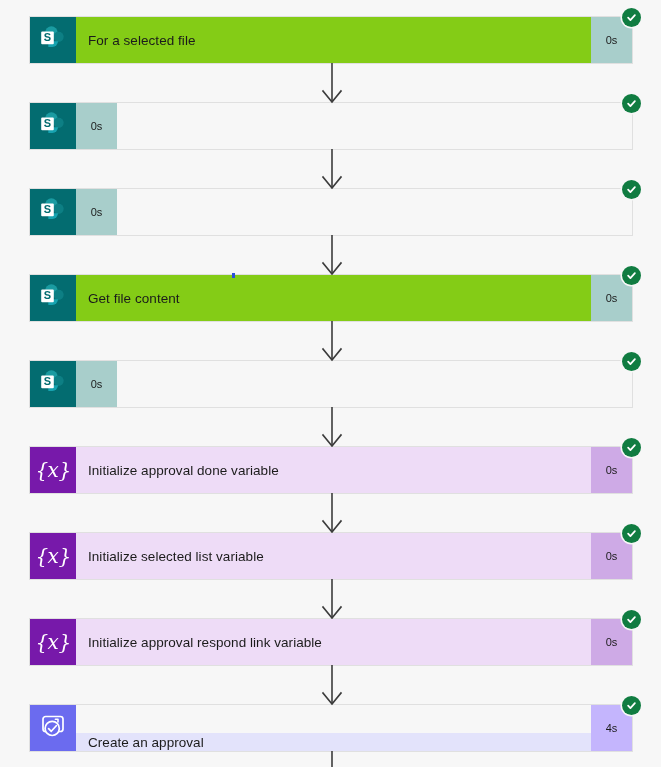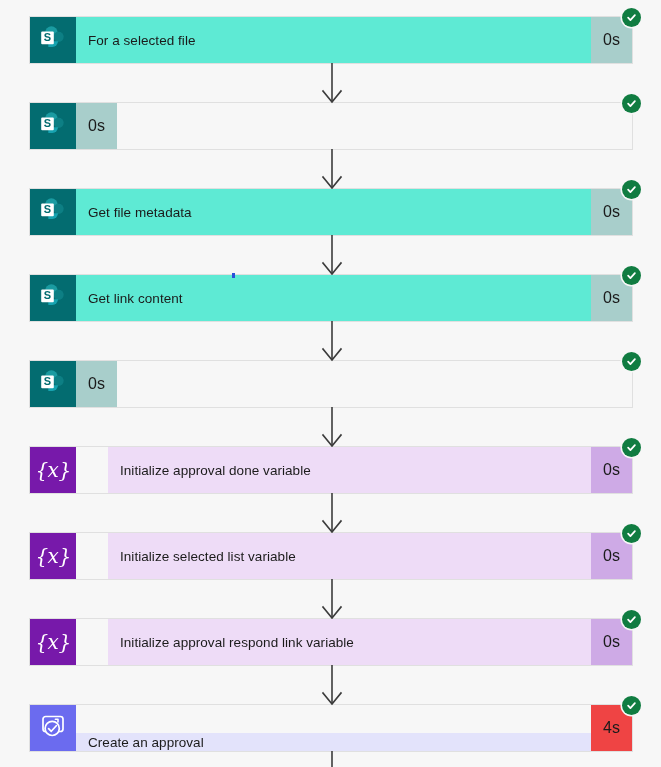--- a/index.html
+++ b/index.html
@@ -56,51 +56,51 @@
     white-space: nowrap;
     overflow: hidden;
   }
 
   .node-duration {
     flex: 0 0 41px;
     width: 41px;
     display: flex;
     align-items: center;
     justify-content: center;
-    font-size: 16px;
+    font-size: 11px;
     color: #1b1b1b;
   }
 
   
   .status-badge {
     position: absolute;
     width: 19px;
     height: 19px;
     border-radius: 50%;
     display: flex;
     align-items: center;
     justify-content: center;
     right: -9px;
     top: -9px;
     box-shadow: 0 0 0 1.5px #f7f7f7;
   }
   .status-badge svg { display: block; }
 
   
   .theme-sharepoint .node-icon      { background: #036c70; }
-  .theme-sharepoint .node-title     { background: #5eead4; }
+  .theme-sharepoint .node-title     { background: #84cc16; }
   .theme-sharepoint .node-duration  { background: #a8cecb; }
 
   .theme-variable .node-icon     { background: #7719aa; }
-  .theme-variable .node-title    { background: #eedcf7; margin-left: 32px; }
+  .theme-variable .node-title    { background: #eedcf7; }
   .theme-variable .node-duration { background: #ceaae6; }
 
   .theme-approval .node-icon     { background: #6b6bef; }
   .theme-approval .node-title    { background: #e3e3fb; margin-top: 28px; }
-  .theme-approval .node-duration { background: #ef4444; }
+  .theme-approval .node-duration { background: #c4b5fd; }
 
   
   .connector {
     position: absolute;
     left: 0;
     width: 661px;
     pointer-events: none;
   }
   .connector svg { display: block; overflow: visible; }
 
@@ -178,21 +178,20 @@
       <div class="node-icon">
         <span>
   <svg width="30" height="30" viewBox="0 0 30 30" aria-hidden="true">
     <circle cx="13.4" cy="9.6" r="6.3" fill="#1a9ba1"></circle>
     <circle cx="20.6" cy="13.8" r="5.1" fill="#0d7f84"></circle>
     <path d="M20.0 18.3a5.6 5.6 0 0 1-5.6 5.6h-4.1v-5.6z" fill="#17a3b0"></path>
     <rect x="3.2" y="8.6" width="12.6" height="12.6" rx="1" fill="#ffffff"></rect>
     <text x="9.5" y="17.6" text-anchor="middle" font-family="'Liberation Sans', sans-serif" font-size="11" font-weight="bold" fill="#036c70">S</text>
   </svg></span>
       </div>
-      <div class="node-title">Get file metadata</div>
       <div class="node-duration">0s</div>
       <span class="status-badge" style="background: rgb(16, 124, 65);">
         <svg width="11" height="11" viewBox="0 0 12 12">
       <path d="M2.3 6.2l2.5 2.6 4.9-5.4" fill="none" stroke="#ffffff" stroke-width="1.9" stroke-linecap="round" stroke-linejoin="round"></path>
     </svg>
       </span>
     </div>
     <div class="connector" style="top: 235px; height: 40px;">
       <svg width="661" height="40">
       <line x1="332" y1="0" x2="332" y2="38" stroke="#3b3b3b" stroke-width="1.6"></line>
@@ -203,21 +202,21 @@
       <div class="node-icon">
         <span>
   <svg width="30" height="30" viewBox="0 0 30 30" aria-hidden="true">
     <circle cx="13.4" cy="9.6" r="6.3" fill="#1a9ba1"></circle>
     <circle cx="20.6" cy="13.8" r="5.1" fill="#0d7f84"></circle>
     <path d="M20.0 18.3a5.6 5.6 0 0 1-5.6 5.6h-4.1v-5.6z" fill="#17a3b0"></path>
     <rect x="3.2" y="8.6" width="12.6" height="12.6" rx="1" fill="#ffffff"></rect>
     <text x="9.5" y="17.6" text-anchor="middle" font-family="'Liberation Sans', sans-serif" font-size="11" font-weight="bold" fill="#036c70">S</text>
   </svg></span>
       </div>
-      <div class="node-title">Get link content</div>
+      <div class="node-title">Get file content</div>
       <div class="node-duration">0s</div>
       <span class="status-badge" style="background: rgb(16, 124, 65);">
         <svg width="11" height="11" viewBox="0 0 12 12">
       <path d="M2.3 6.2l2.5 2.6 4.9-5.4" fill="none" stroke="#ffffff" stroke-width="1.9" stroke-linecap="round" stroke-linejoin="round"></path>
     </svg>
       </span>
     </div>
     <div class="connector" style="top: 321px; height: 40px;">
       <svg width="661" height="40">
       <line x1="332" y1="0" x2="332" y2="38" stroke="#3b3b3b" stroke-width="1.6"></line>

